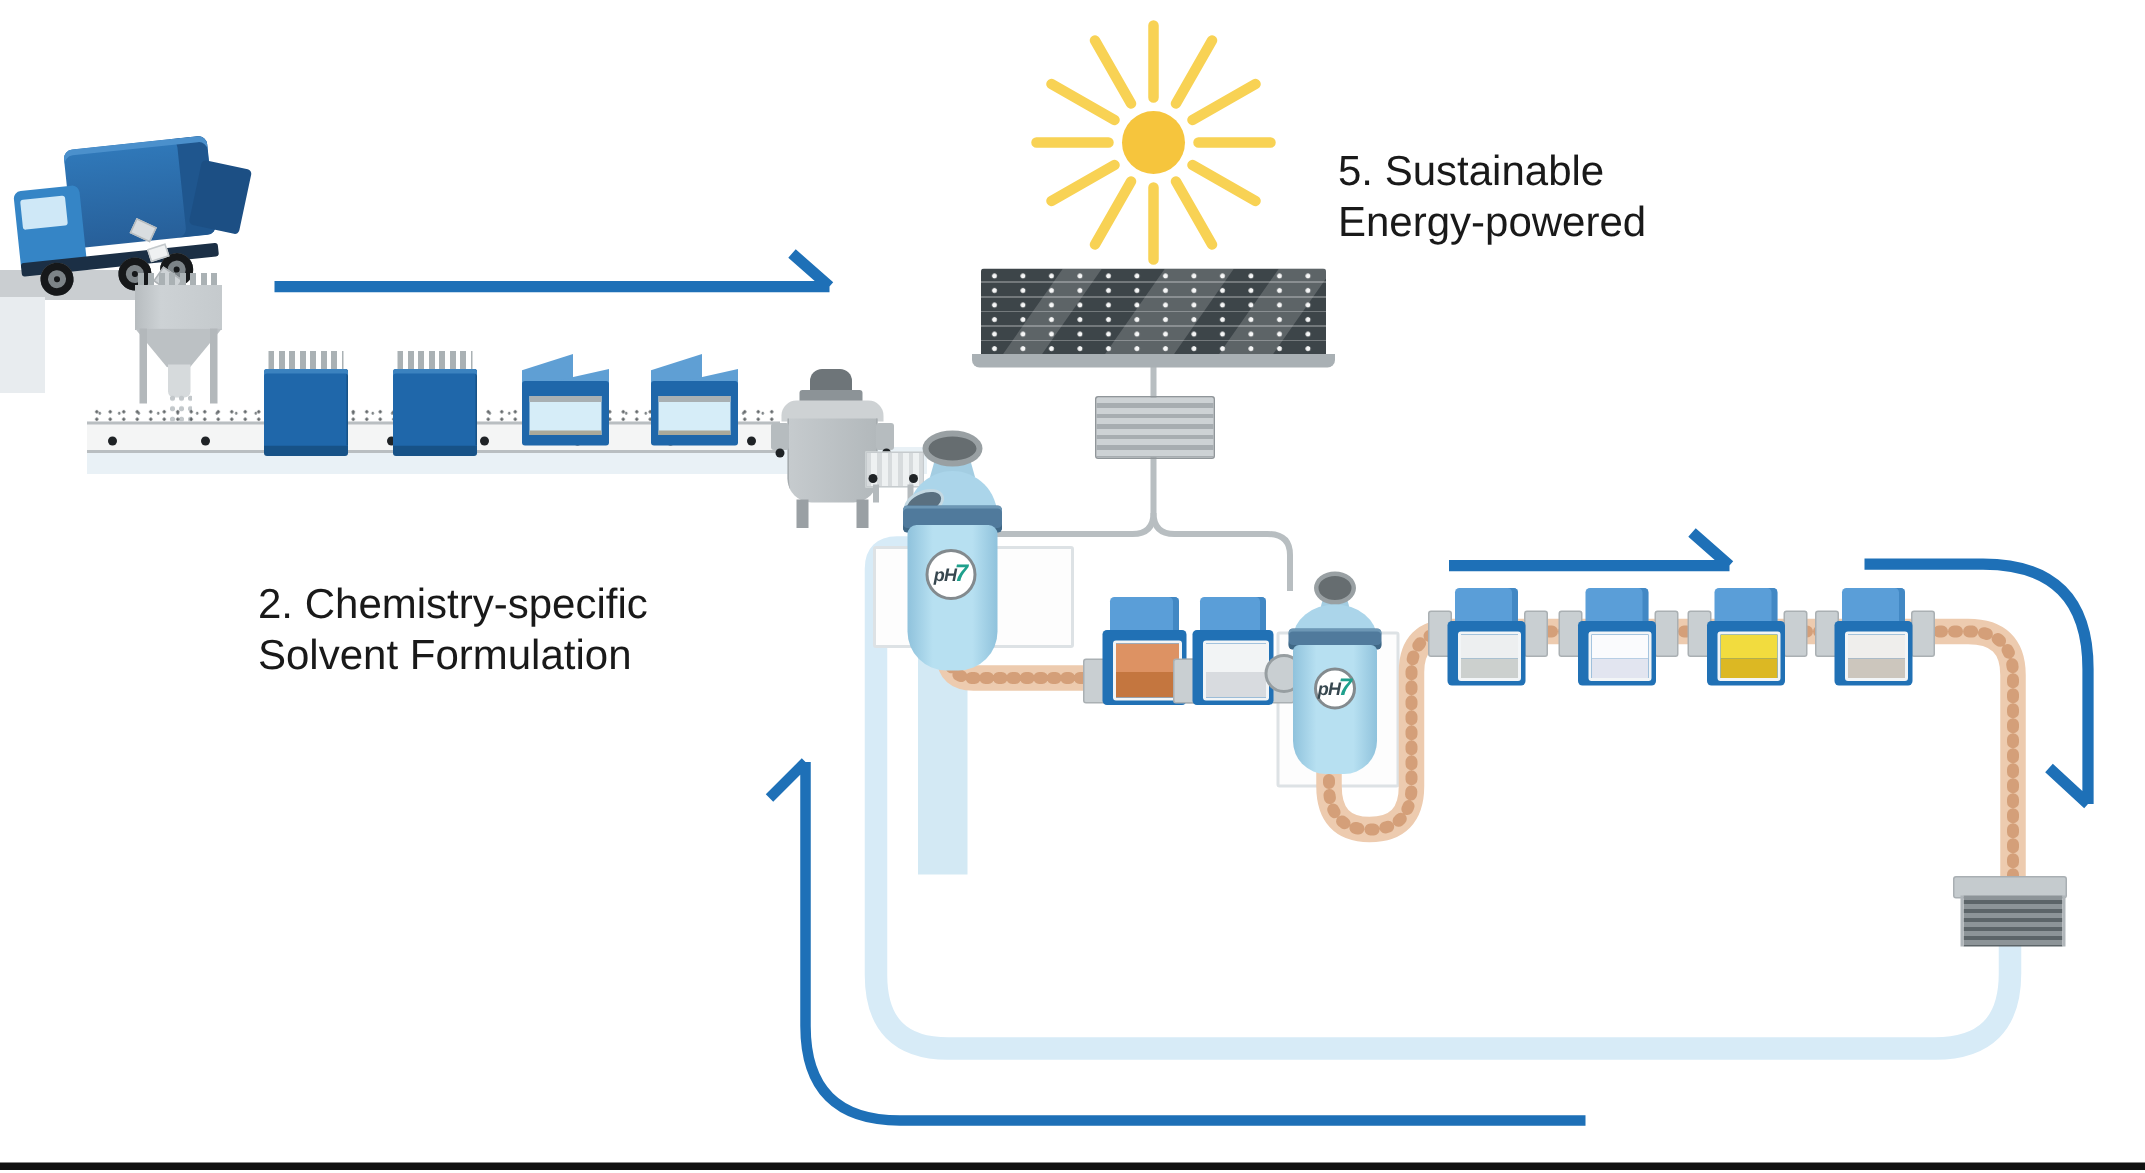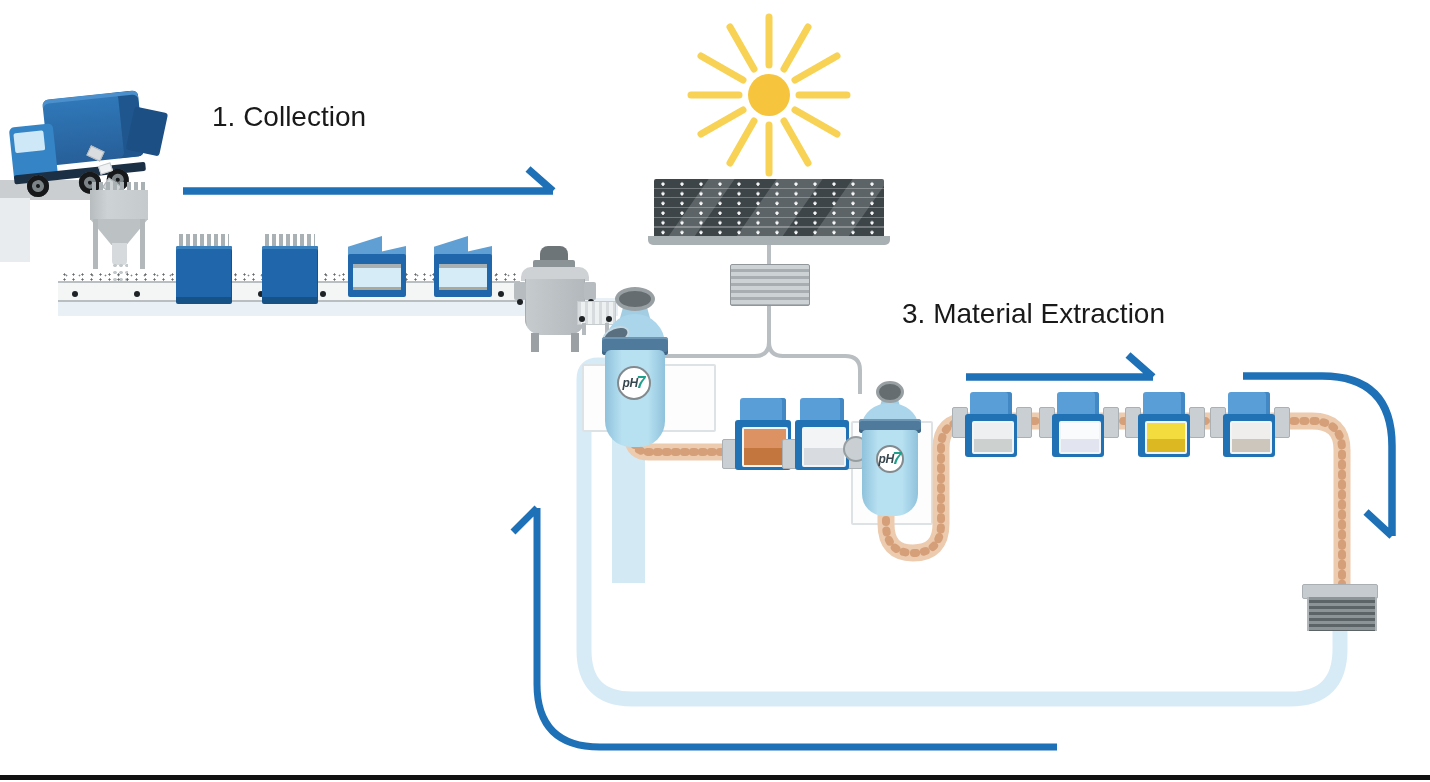--- a/index.html
+++ b/index.html
@@ -231,21 +231,23 @@
   <div class="abs unit" style="left:1302px;top:584px;width:76px;height:15px;background:#c5cbce;border:1px solid #a9afb3;border-radius:2px;box-sizing:border-box;"></div>
   <div class="abs unit filter-body" style="left:1307px;top:597px;width:66px;height:34px;"></div>
 
   <svg class="layer" id="svg-top" viewBox="0 0 1430 782">
     <path d="M 183 191 H 553 M 553 191 L 528 169" fill="none" stroke="#1e70b7" stroke-width="7.5"></path>
     <path d="M 966 377 H 1153 M 1153 377 L 1128 355" fill="none" stroke="#1e70b7" stroke-width="7.5"></path>
     <path d="M 1243 376 H 1322 Q 1392 376 1392 446 V 536 M 1392 536 L 1366 512" fill="none" stroke="#1e70b7" stroke-width="7.5"></path>
     <path d="M 1057 747 H 600 Q 537 747 537 684 V 508 M 537 508 L 513 532" fill="none" stroke="#1e70b7" stroke-width="7"></path>
   </svg>
 
-  <div class="abs label" style="left:212px;top:100px;">
-    <div>1. Collection</div>
-  </div>
-  <div class="abs label" style="left:902px;top:297px;">
-    <div>3. Material Extraction</div>
+  <div class="abs label" style="left:172px;top:386px;">
+    <div>2. Chemistry-specific</div>
+    <div>Solvent Formulation</div>
+  </div>
+  <div class="abs label" style="left:892px;top:97px;">
+    <div>5. Sustainable</div>
+    <div>Energy-powered</div>
   </div>
 
   <div class="abs label" style="left:0px;top:775px;width:1430px;height:5px;background:#111;"></div>
 </div>
 
 </body></html>

